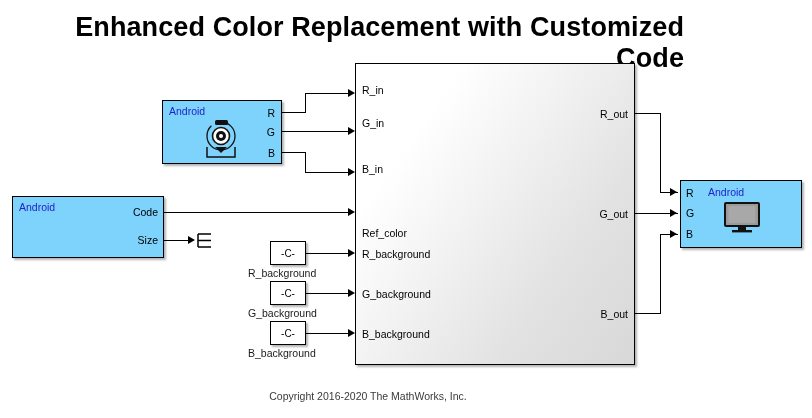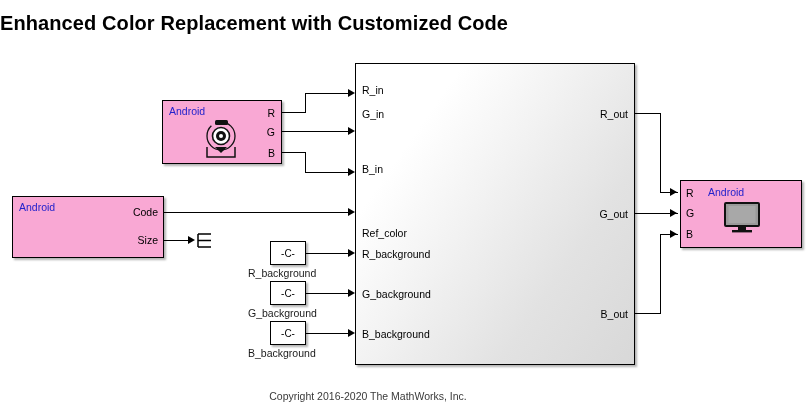--- a/index.html
+++ b/index.html
@@ -5,33 +5,33 @@
   html,body{margin:0;padding:0;background:#ffffff;}
   #canvas{
     position:relative;
     width:812px;height:418px;
     background:#ffffff;
     font-family:"Liberation Sans", sans-serif;
     overflow:hidden;
   }
   .title{
     position:absolute;left:0;top:12px;width:684px;
-    text-align:left;
-    font-size:20px;font-weight:bold;color:#000;
+    text-align:right;
+    font-size:27px;font-weight:bold;color:#000;
     letter-spacing:0.1px;
   }
   .copyright{
     position:absolute;left:0;top:390px;width:736px;
     text-align:center;font-size:10.5px;color:#3a3a3a;
   }
 
   
   .blk{
     position:absolute;
-    background:#f9a8d4;
+    background:#7dd3fc;
     border:1.6px solid #000;
     box-sizing:border-box;
     box-shadow:2px 2px 2px rgba(0,0,0,0.30);
   }
   .blk-grad{
     background:linear-gradient(125deg,#ffffff 0%,#ffffff 22%,#f2f2f2 45%,#e2e2e2 72%,#d8d8d8 100%);
   }
   .android-tag{
     position:absolute;
     font-size:10.5px;color:#2222cc;
@@ -151,21 +151,21 @@
 
   <div class="const-blk" style="left:270px;top:321px;">
     <span>-C-</span>
   </div>
   <div class="const-lbl" style="left:248px;top:347px;">B_background</div>
   <div class="wire-h" style="left:306px;top:333px;width:44px;"></div>
   <div class="arrow" style="left:348px;top:328.5px;"></div>
 
   <div class="blk blk-grad" style="left:355px;top:63px;width:280px;height:302px;">
     <div class="port-lbl" style="left:6px;top:20px;">R_in</div>
-    <div class="port-lbl" style="left:6px;top:44px;">G_in</div>
+    <div class="port-lbl" style="left:6px;top:53px;">G_in</div>
     <div class="port-lbl" style="left:6px;top:99px;">B_in</div>
     <div class="port-lbl" style="left:6px;top:143px;margin-top:20px;">Ref_color</div>
     <div class="port-lbl" style="left:6px;top:184px;">R_background</div>
     <div class="port-lbl" style="left:6px;top:224px;">G_background</div>
     <div class="port-lbl" style="left:6px;top:264px;">B_background</div>
 
     <div class="port-lbl" style="right:6px;top:44px;">R_out</div>
     <div class="port-lbl" style="right:6px;top:144px;margin-left:40px;">G_out</div>
     <div class="port-lbl" style="right:6px;top:244px;">B_out</div>
   </div>

